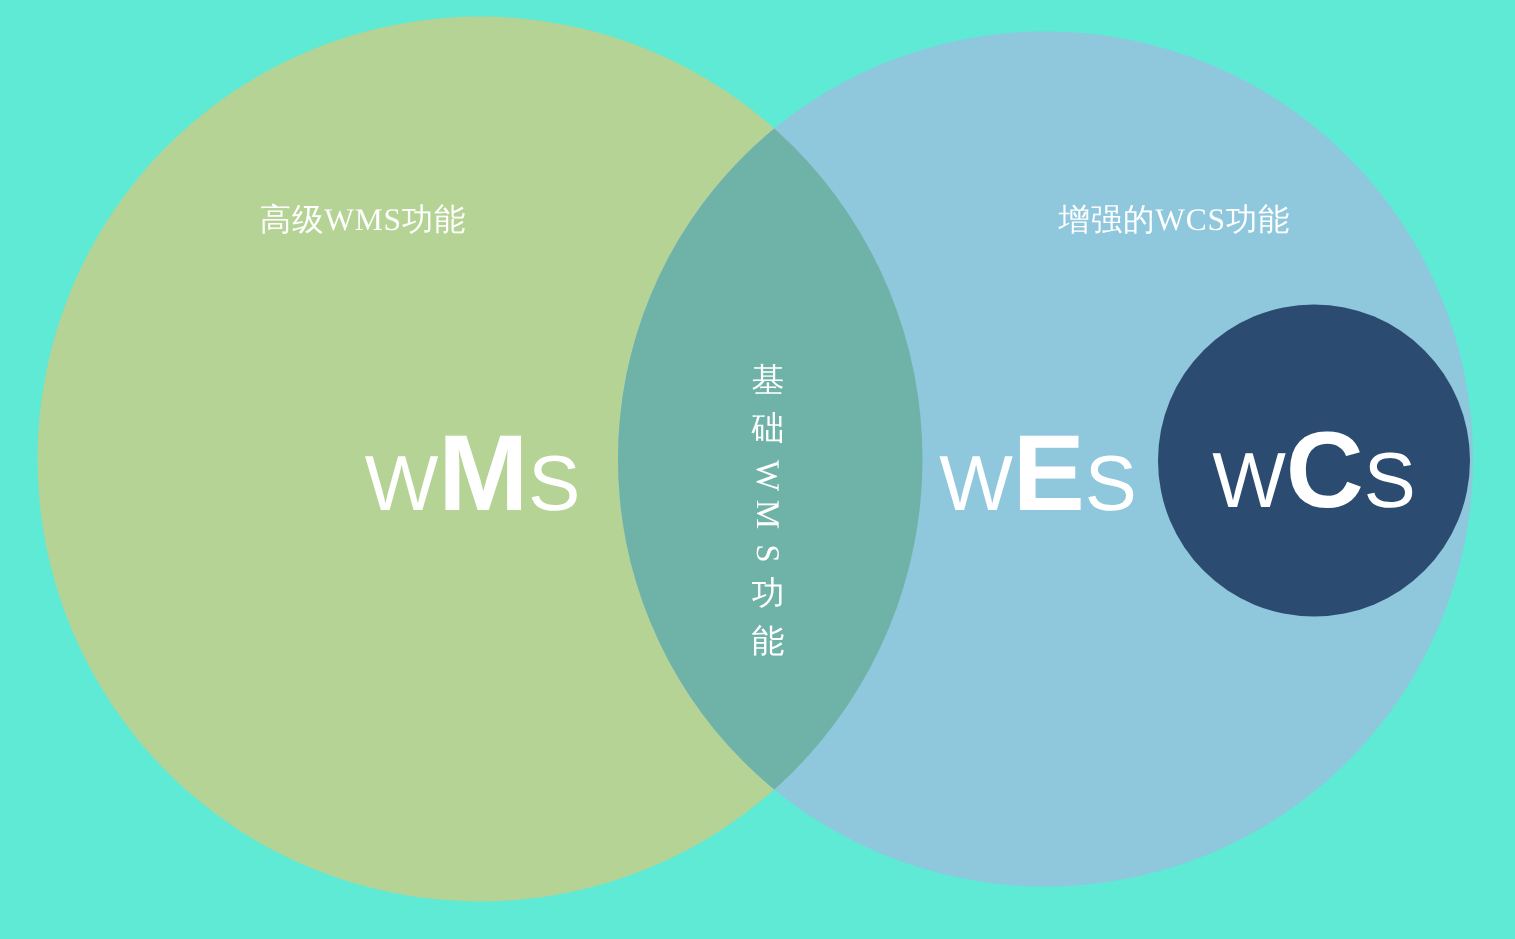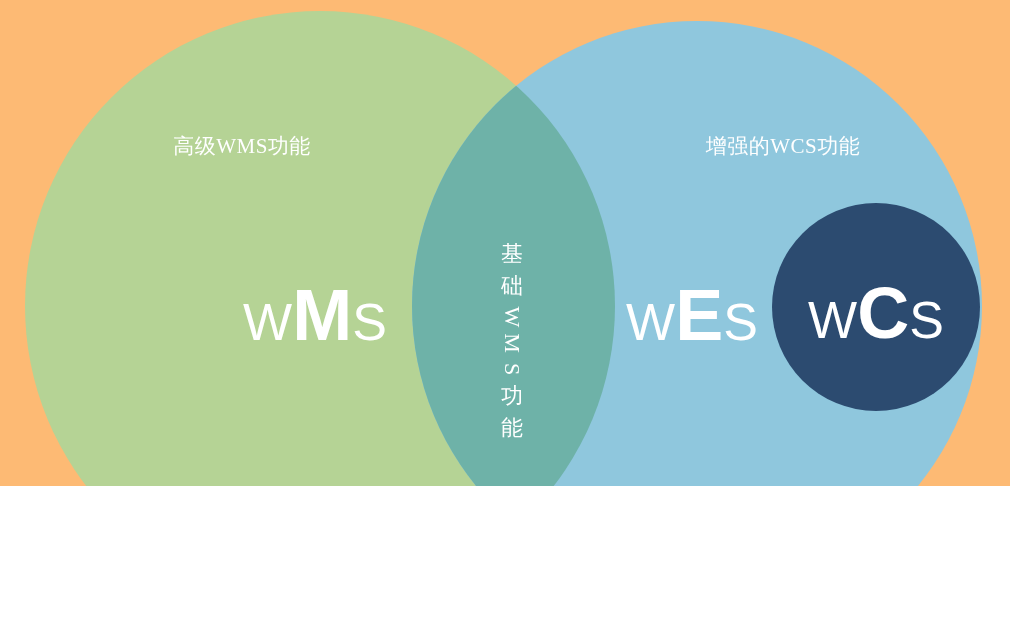--- a/index.html
+++ b/index.html
@@ -7,22 +7,22 @@
     margin: 0;
     padding: 0;
     background: #ffffff;
   }
   body {
     font-family: "Liberation Sans", sans-serif;
   }
   #stage {
     position: relative;
     width: 1010px;
-    height: 486px;
-    background: #fdba74;
+    height: 626px;
+    background: #5eead4;
     overflow: hidden;
   }
   #venn-svg {
     position: absolute;
     left: 0;
     top: 0;
     width: 1010px;
     height: 626px;
   }
   .cjk-label {

